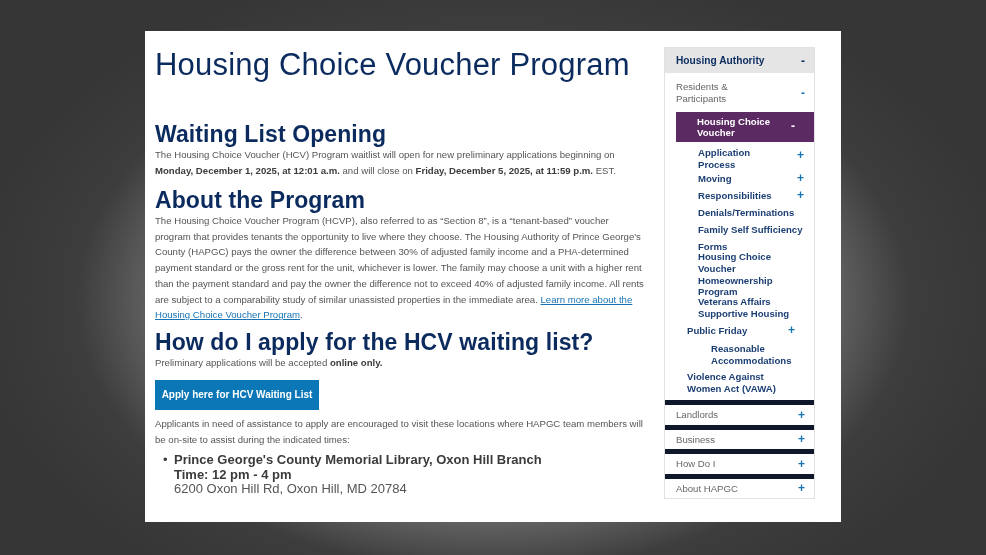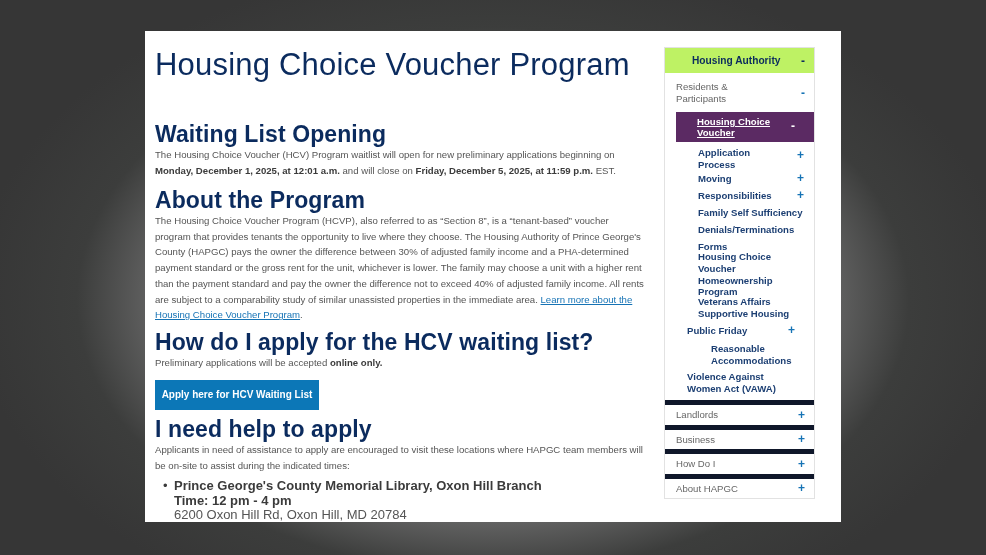--- a/index.html
+++ b/index.html
@@ -59,21 +59,21 @@
   ul.locs li::before { content: "\2022"; position: absolute; left: 0; top: 0; color: #3b3b3b; }
 
   
   .side {
     position: absolute; left: 519px; top: 16px; width: 151px;
     border: 1px solid #e2e2e2;
     font-size: 9.6px;
   }
   .side .row { position: relative; display: flex; align-items: center; justify-content: space-between; }
   .side .sign { position: absolute; right: 9px; top: 50%; transform: translateY(-50%); font-weight: bold; font-size: 12px; }
-  .side .top { background: #bef264; color: #0b2b5e; font-weight: bold; font-size: 10.2px; height: 25px; padding-left: 27px; }
+  .side .top { background: #e5e5e5; color: #0b2b5e; font-weight: bold; font-size: 10.2px; height: 25px; padding-left: 11px; }
   .side .top .sign { color: #0b2b5e; }
   .side .res { color: #666; height: 39px; padding-left: 11px; line-height: 12px; }
   .side .res .sign { color: #1673b5; }
   .side .hcv { background: #5b2a63; color: #fff; font-weight: bold; height: 30px; padding-left: 21px; line-height: 11.5px; margin-left: 11px; }
   .side .hcv .sign { color: #fff; right: 19px; }
   .side .sub { color: #1c3f73; font-weight: bold; padding-left: 33px; line-height: 11.6px; }
   .side .sub .sign { color: #1673b5; right: 10px; }
   .side .l2 { color: #1c3f73; font-weight: bold; padding-left: 22px; line-height: 11.6px; }
   .side .l2 .sign { color: #1673b5; right: 19px; }
   .side .l1 { color: #666; height: 24.5px; padding-left: 11px; border-top: 5px solid #0f172a; }
@@ -105,21 +105,20 @@
       <h2>How do I apply for the HCV waiting list?</h2>
       <p>
         <span>Preliminary applications will be accepted </span><b>online only.</b>
       </p>
       <div style="margin-top:9px;">
         <button class="btn">Apply here for HCV Waiting List</button>
       </div>
     </div>
 
     <div class="sec" style="top:385px;">
-      <h2>I need help to apply</h2>
       <p style="width:495px;">Applicants in need of assistance to apply are encouraged to visit these locations where HAPGC team members will be on-site to assist during the indicated times:</p>
       <ul class="locs">
         <li>
           <b>Prince George's County Memorial Library, Oxon Hill Branch</b><br>
           <b>Time: 12 pm - 4 pm</b><br>
           <span>6200 Oxon Hill Rd, Oxon Hill, MD  20784</span>
         </li>
       </ul>
     </div>
   </div>
@@ -127,41 +126,41 @@
   <nav class="side">
     <div class="row top">
       <span>Housing Authority</span>
       <span class="sign">-</span>
     </div>
     <div class="row res">
       <span style="width:70px;">Residents &amp; Participants</span>
       <span class="sign">-</span>
     </div>
     <div class="row hcv">
-      <span style="width:80px;text-decoration:underline;">Housing Choice Voucher</span>
+      <span style="width:80px;">Housing Choice Voucher</span>
       <span class="sign">-</span>
     </div>
 
     <div class="row sub" style="padding-top:5px;height:28px;align-items:center;">
       <span style="width:60px;">Application Process</span>
       <span class="sign">+</span>
     </div>
     <div class="row sub" style="height:17px;">
       <span>Moving</span>
       <span class="sign">+</span>
     </div>
     <div class="row sub" style="height:17px;">
       <span>Responsibilities</span>
       <span class="sign">+</span>
     </div>
     <div class="row sub" style="height:17px;">
-      <span>Family Self Sufficiency</span>
+      <span>Denials/Terminations</span>
     </div>
     <div class="row sub" style="height:17px;">
-      <span>Denials/Terminations</span>
+      <span>Family Self Sufficiency</span>
     </div>
     <div class="row sub" style="height:17px;">
       <span>Forms</span>
     </div>
     <div class="row sub" style="height:39px;">
       <span style="width:108px;">Housing Choice Voucher Homeownership Program</span>
     </div>
     <div class="row sub" style="height:27px;">
       <span style="width:100px;">Veterans Affairs Supportive Housing</span>
     </div>

